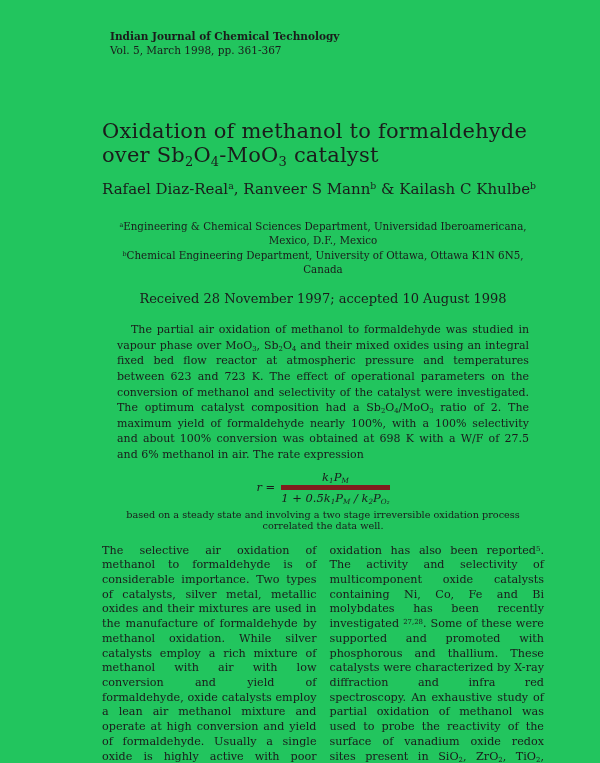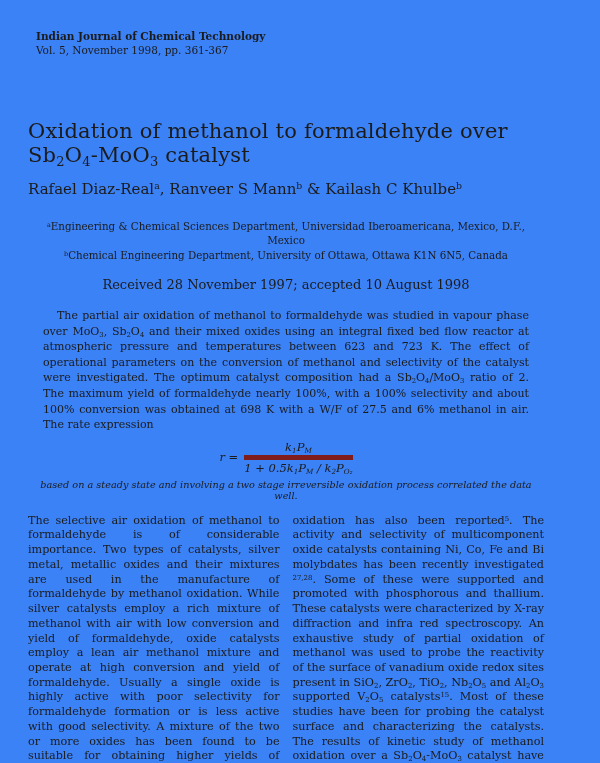--- a/index.html
+++ b/index.html
@@ -1,24 +1,24 @@
 <!DOCTYPE html>
 <html><head>
 <meta charset="utf-8">
 <style>
   html,body{margin:0;padding:0;background:#e8e8e8;}
   .page{
     position:relative;
     width:600px;height:763px;
     margin:0 auto;
-    background:#3b82f6;
+    background:#22c55e;
     color:#1b1b1b;
     font-family:"DejaVu Serif", serif;
     box-sizing:border-box;
-    padding:30px 56px 20px 28px;
+    padding:30px 56px 20px 102px;
     overflow:hidden;
   }
   .journal-header{margin-left:8px;}
   .jname{font-size:10.5px;font-weight:bold;line-height:1.3;}
   .jvol{font-size:10.5px;line-height:1.3;}
   .title{
     font-size:21px;font-weight:normal;
     margin:62px 0 0 0;letter-spacing:0.2px;
   }
   .authors{font-size:15px;text-align:left;margin-top:13px;}
@@ -31,39 +31,39 @@
     text-indent:14px;
   }
   .equation{
     display:flex;justify-content:center;align-items:center;
     font-style:italic;font-size:11.5px;margin-top:7px;
   }
   .eq-lhs{margin-right:6px;}
   .frac{display:inline-flex;flex-direction:column;text-align:center;}
   .num{border-bottom:5px solid #7f1d1d;padding:0 8px 1px 8px;}
   .den{padding-top:1px;}
-  .eq-note{font-size:9.7px;text-align:center;margin-top:4px;font-style:italic;}
+  .eq-note{font-size:9.7px;text-align:center;margin-top:4px;}
   .columns{display:flex;gap:13px;margin-top:13px;}
   .col{flex:1;min-width:0;}
   .para{
     font-size:11.2px;line-height:1.315;text-align:justify;
     margin:0;
   }
   .para.indent{text-indent:14px;}
   sub{font-size:0.62em;vertical-align:-0.3em;line-height:0;}
   sup{font-size:0.62em;vertical-align:0.5em;line-height:0;}
 </style>
 </head>
 <body>
 
 <div class="page">
 
   <div class="journal-header">
     <div class="jname">Indian Journal of Chemical Technology</div>
-    <div class="jvol">Vol. 5, November 1998, pp. 361-367</div>
+    <div class="jvol">Vol. 5, March 1998, pp. 361-367</div>
   </div>
 
   <h1 class="title">Oxidation of methanol to formaldehyde over Sb<sub>2</sub>O<sub>4</sub>-MoO<sub>3</sub> catalyst</h1>
 
   <div class="authors">Rafael Diaz-Real<sup>a</sup>, Ranveer S Mann<sup>b</sup> &amp; Kailash C Khulbe<sup>b</sup></div>
 
   <div class="affils">
     <div class="affil"><sup>a</sup>Engineering &amp; Chemical Sciences Department, Universidad Iberoamericana, Mexico, D.F., Mexico</div>
     <div class="affil"><sup>b</sup>Chemical Engineering Department, University of Ottawa, Ottawa K1N 6N5, Canada</div>
   </div>

